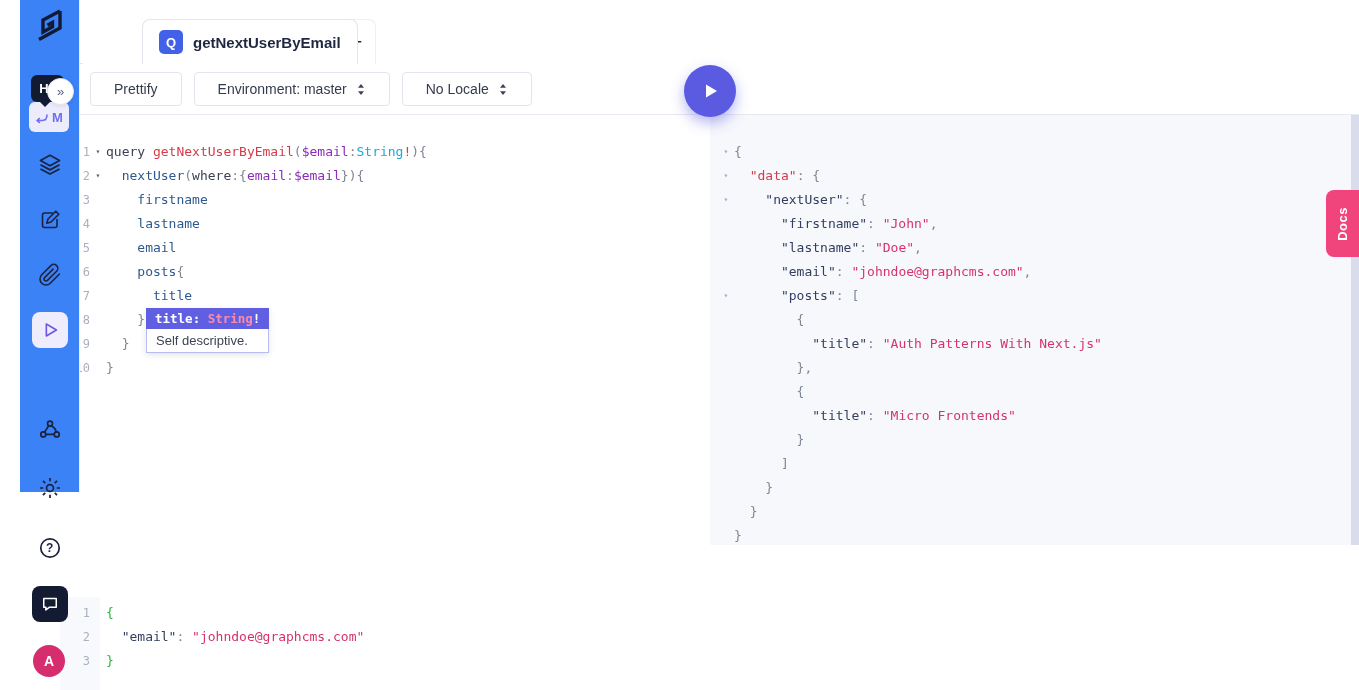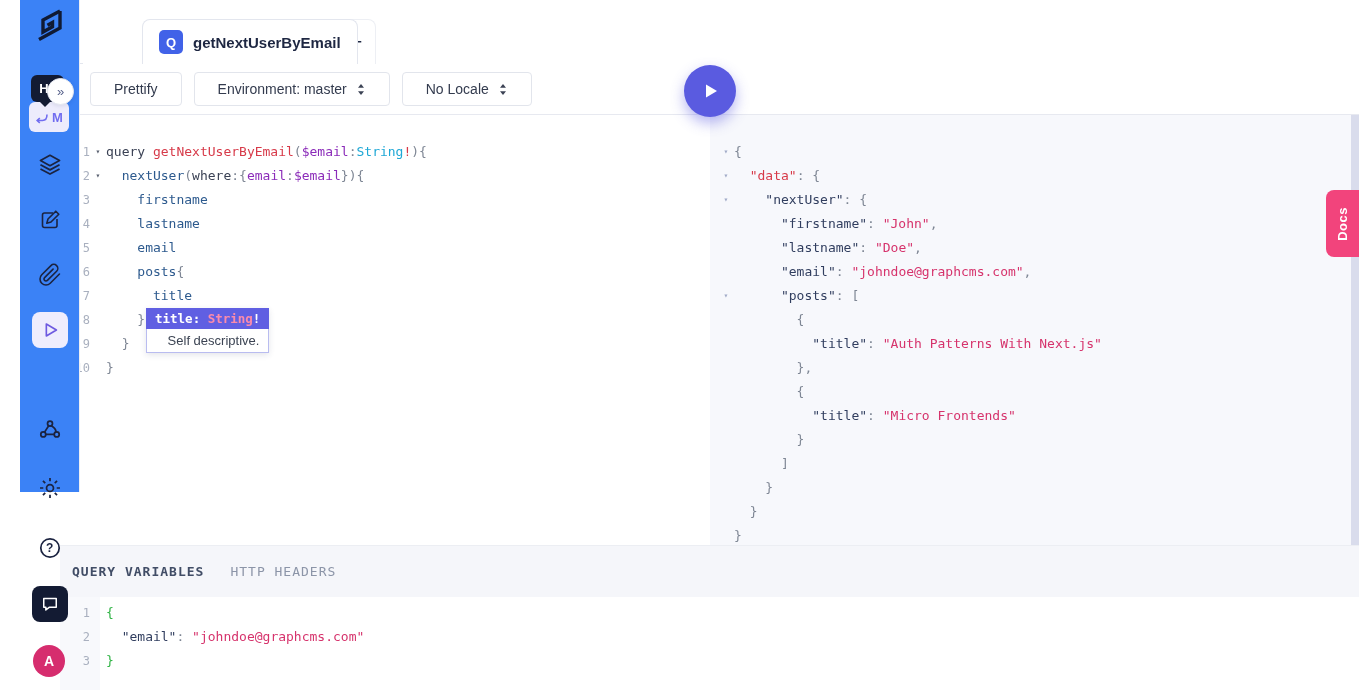--- a/index.html
+++ b/index.html
@@ -49,21 +49,21 @@
   .r-code .fold { color:#a2abc8; }
   .v-code .fold { color:#596070; }
   .r-code .crow { padding-left:8px; }
 
   .tk-kw{color:#3a4154} .tk-def{color:#d73a49} .tk-fld{color:#2d5a8e}
   .tk-key{color:#313e5f} .tk-varp{color:#8b2bb9} .tk-typ{color:#1fa8d6}
   .tk-pun{color:#7e8694} .tk-str{color:#d6336c} .tk-grn{color:#2fb344}
   .tk-wht{color:#fff} .tk-pnk{color:#fb8bab}
 
   
-  .hint { position:absolute; left:146px; top:308px; z-index:10; display:inline-block; box-shadow:0 2px 6px rgba(30,40,80,.12);text-align:right; }
+  .hint { position:absolute; left:146px; top:308px; z-index:10; display:inline-block; box-shadow:0 2px 6px rgba(30,40,80,.12); }
   .hint-head { background:#605fe2; color:#fff; padding:3px 9px; font-family:"DejaVu Sans Mono","Liberation Mono",monospace; font-size:12.5px; font-weight:bold; white-space:pre; }
   .hint-body { background:#fff; border:1px solid #b9bcf0; border-top:none; padding:4px 9px; font-size:13px; color:#3c4453; }
 
   
   .varheader { position:absolute; left:60px; top:545px; right:0; height:52px; background:#f5f6fa; border-top:1px solid #eceef3; display:flex; align-items:center; gap:26px; padding-left:12px; }
   .vtab { font-family:"DejaVu Sans Mono","Liberation Mono",monospace; font-size:13px; letter-spacing:1px; }
   .vtab.active { font-weight:bold; color:#414d66; }
   .vtab.inactive { color:#8c95a8; }
   .vargutter { position:absolute; left:60px; top:597px; width:40px; height:93px; background:#f8f9fc; }
   svg { display:block; }
@@ -262,24 +262,20 @@
       <div class="crow"><span class="fold"></span><span class="code"><span class="tk-pun">      ]</span></span></div>
       <div class="crow"><span class="fold"></span><span class="code"><span class="tk-pun">    }</span></span></div>
       <div class="crow"><span class="fold"></span><span class="code"><span class="tk-pun">  }</span></span></div>
       <div class="crow"><span class="fold"></span><span class="code"><span class="tk-pun">}</span></span></div>
     </div>
 
   <div class="docs-tab">
     <span>Docs</span>
   </div>
 
-  <div class="varheader">
-    <span class="vtab active">QUERY VARIABLES</span>
-    <span class="vtab inactive">HTTP HEADERS</span>
-  </div>
   <div class="vargutter"></div>
   <div class="codebox v-code" style="left:60px; top:601px; z-index:2">
       <div class="crow"><span class="gut">1</span><span class="fold"></span><span class="code"><span class="tk-grn">{</span></span></div>
       <div class="crow"><span class="gut">2</span><span class="fold"></span><span class="code"><span class="tk-pun">  </span><span class="tk-key">"email"</span><span class="tk-pun">: </span><span class="tk-str">"johndoe@graphcms.com"</span></span></div>
       <div class="crow"><span class="gut">3</span><span class="fold"></span><span class="code"><span class="tk-grn">}</span></span></div>
     </div>
 
 </div>
 
 </body></html>

